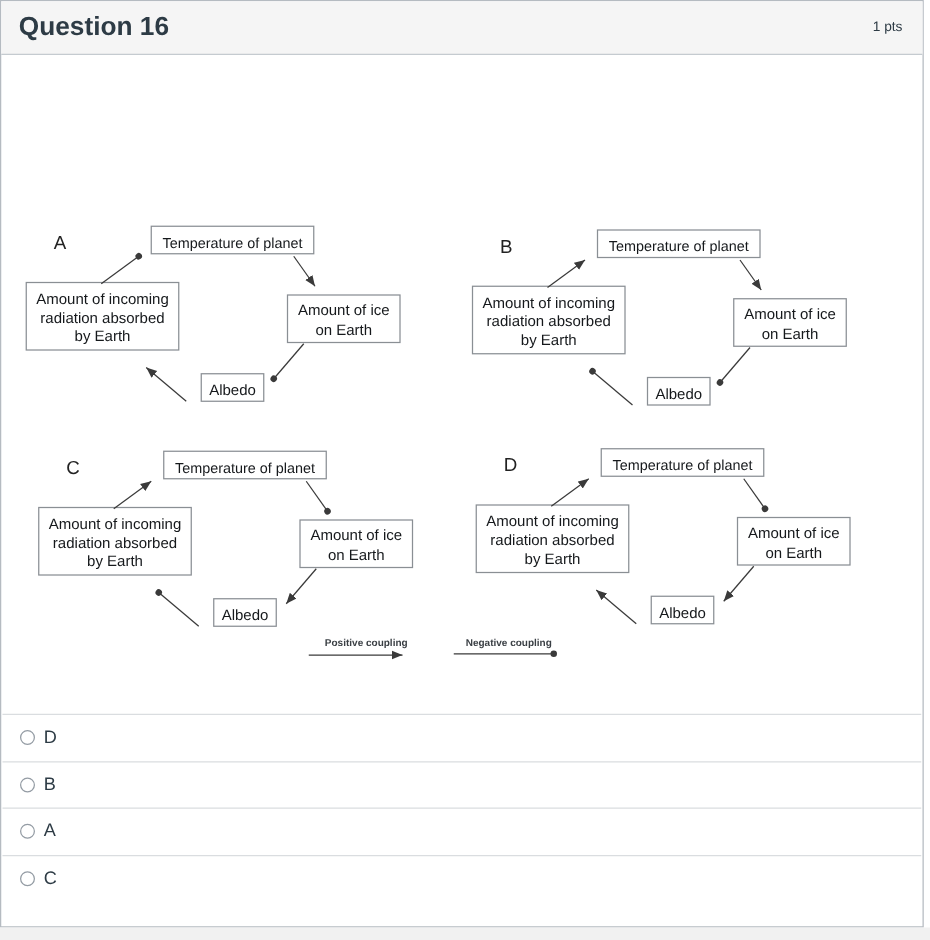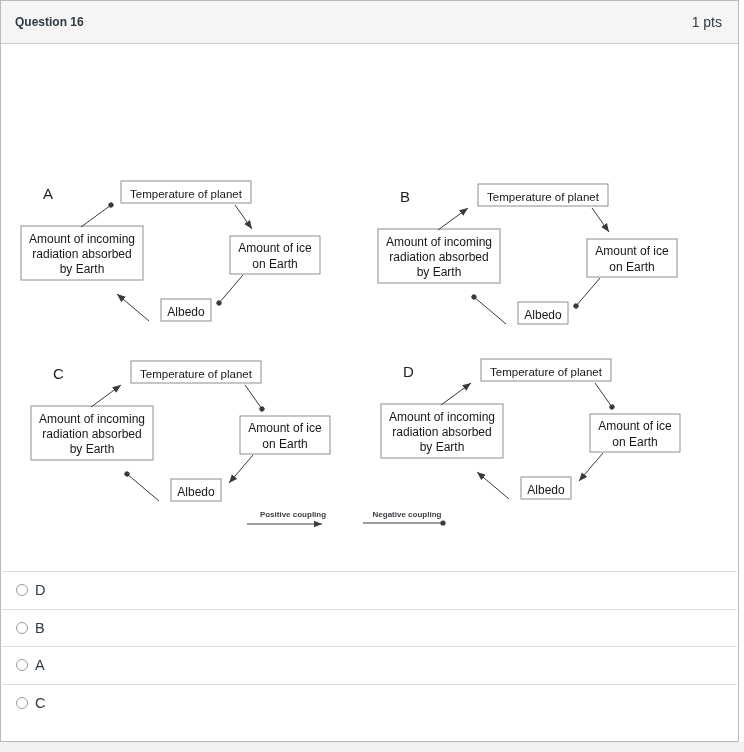--- a/index.html
+++ b/index.html
@@ -14,22 +14,22 @@
   }
   *{margin:0;padding:0;}
   html,body{background:#fff;}
   body{font-family:"Liberation Sans",sans-serif;}
   .page{position:relative;width:744px;height:752px;background:#fff;overflow:hidden;}
   .card{position:absolute;left:0;top:0;box-sizing:border-box;width:739px;height:742px;
         border:1px solid var(--card-border);background:#fff;}
   .card-header{box-sizing:border-box;height:43px;background:var(--header-bg);
         border-bottom:1px solid var(--header-border);display:flex;align-items:center;
         justify-content:space-between;padding:0 16px 0 14px;}
-  .q-title{font-size:12px;font-weight:bold;color:var(--header-text);}
-  .q-points{font-size:14px;color:var(--header-text);}
+  .q-title{font-size:21px;font-weight:bold;color:var(--header-text);}
+  .q-points{font-size:11px;color:var(--header-text);}
   .question-text{position:absolute;left:14px;top:88px;max-width:700px;
         font-size:15px;line-height:26px;color:var(--question-text);}
   .figure-svg{position:absolute;left:0;top:0;pointer-events:none;}
   .options{position:absolute;left:1px;right:1px;top:570px;}
   .option-row{box-sizing:border-box;height:37.5px;border-top:1px solid var(--divider);
         display:flex;align-items:center;padding-left:14px;cursor:pointer;}
   .radio{box-sizing:border-box;width:12px;height:12px;border:1px solid #949ca4;
         border-radius:50%;background:#fff;flex:0 0 auto;}
   .option-label{margin-left:7px;font-size:14.5px;color:var(--header-text);}
   .bottom-strip{position:absolute;left:0;top:742px;width:744px;height:10px;background:var(--page-bottom);}

